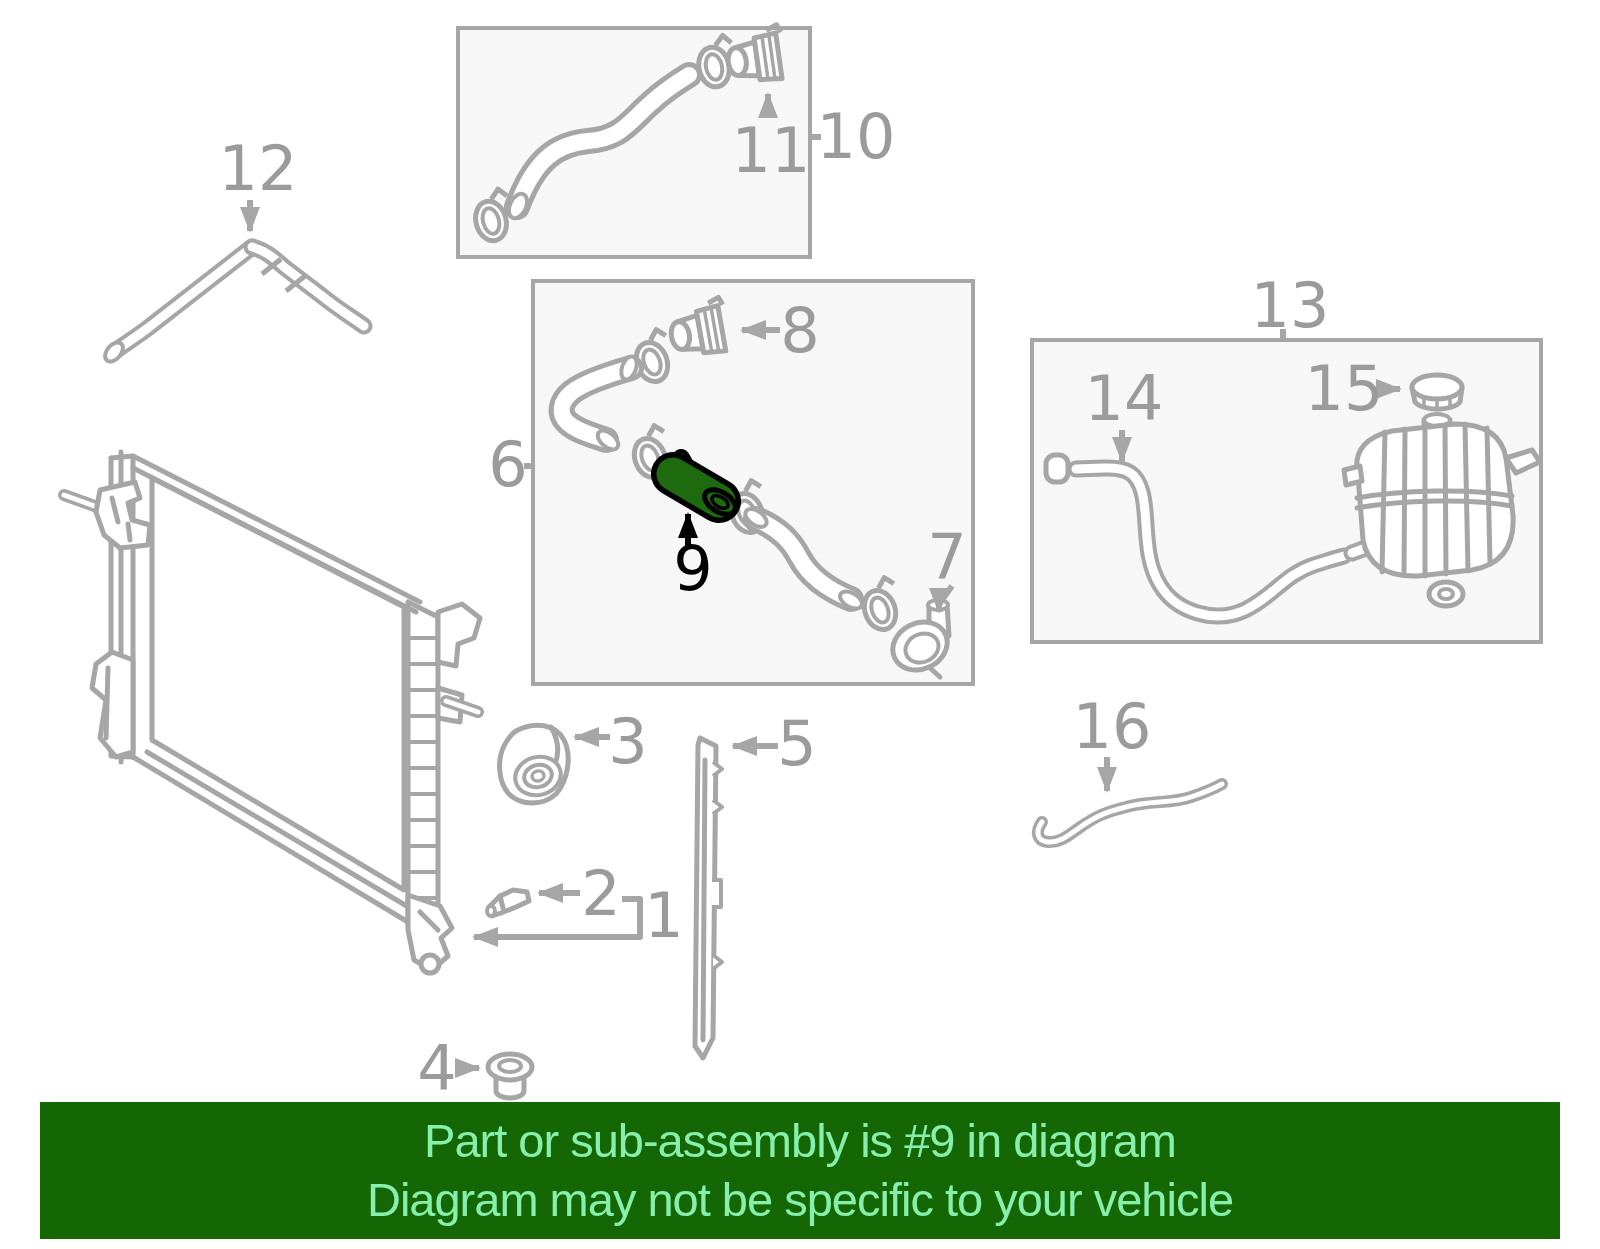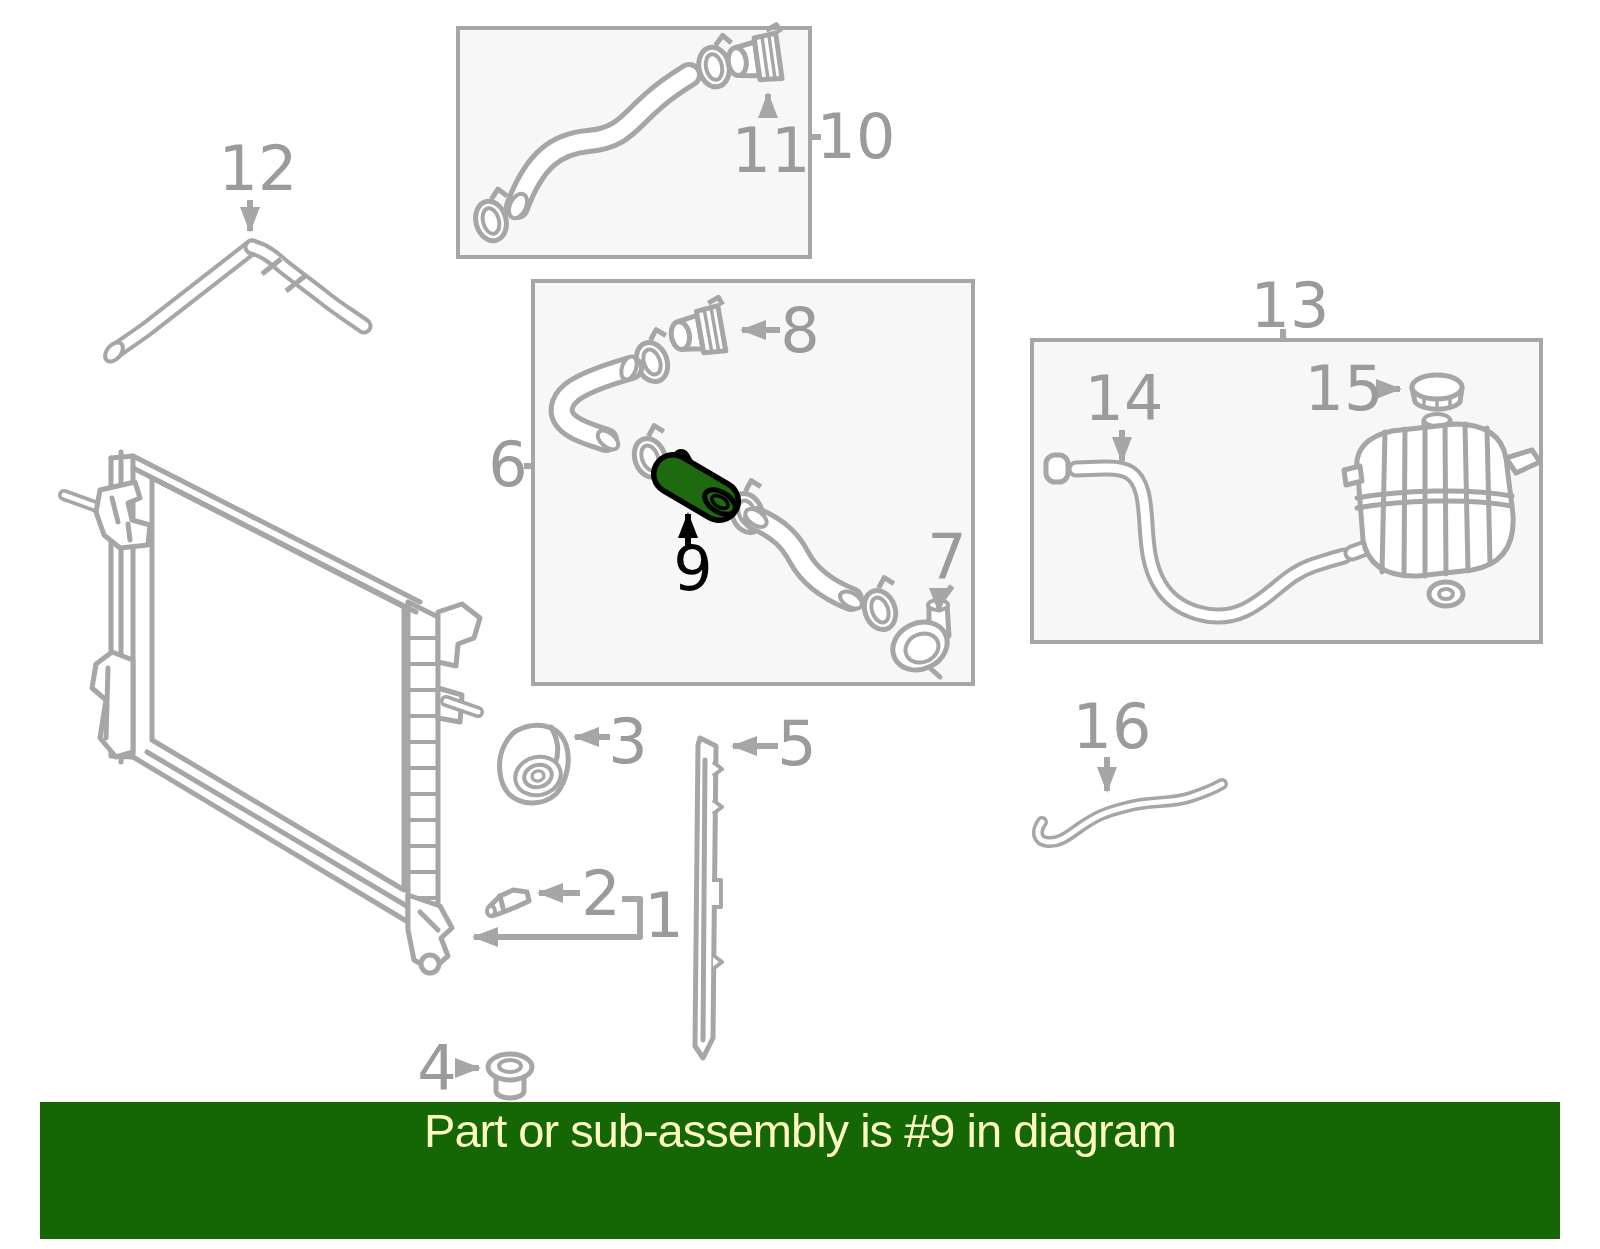--- a/index.html
+++ b/index.html
@@ -14,21 +14,21 @@
   .to2{fill:none;stroke:#a6a6a6;stroke-width:17;stroke-linecap:round;}
   .ti2{fill:none;stroke:#ffffff;stroke-width:9;stroke-linecap:round;}
   .to3{fill:none;stroke:#a6a6a6;stroke-width:12;stroke-linecap:round;}
   .ti3{fill:none;stroke:#ffffff;stroke-width:5;stroke-linecap:round;}
   .ar{stroke:#a6a6a6;stroke-width:6;fill:none;stroke-linejoin:round;}
   .arb{stroke:#000000;stroke-width:6;fill:none;}
   text.callout{font-family:"DejaVu Sans","Liberation Sans",sans-serif;font-size:62px;
                fill:#9b9b9b;text-anchor:middle;}
   text.dark{fill:#000000;}
   #banner{position:absolute;left:40px;top:1102px;width:1520px;height:137px;background:#156605;
-          color:#fef9c3;text-align:center;display:flex;flex-direction:row;justify-content:center;}
+          color:#86efac;text-align:center;display:flex;flex-direction:column;justify-content:center;}
   #banner .bl{font-size:47px;line-height:1.25;font-weight:400;letter-spacing:-1px;}
 </style>
 </head>
 <body>
 
 <div id="stage">
 <svg width="1600" height="1110" viewBox="0 0 1600 1110">
   <defs>
     <marker id="ahg" orient="auto" markerUnits="userSpaceOnUse" markerWidth="30" markerHeight="24" refX="24" refY="10">
       <path d="M0,0 L26,10 L0,20 Z" fill="#a6a6a6"></path>
@@ -231,14 +231,15 @@
   <text class="callout" x="771" y="172">11</text>
   <text class="callout" x="258" y="190">12</text>
   <text class="callout" x="1290" y="327">13</text>
   <text class="callout" x="1124" y="420">14</text>
   <text class="callout" x="1344" y="410">15</text>
   <text class="callout" x="1112" y="748">16</text>
 </svg>
 
 <div id="banner">
   <div class="bl">Part or sub-assembly is #9 in diagram</div>
+  <div class="bl">Diagram may not be specific to your vehicle</div>
 </div>
 </div>
 
 </body></html>

